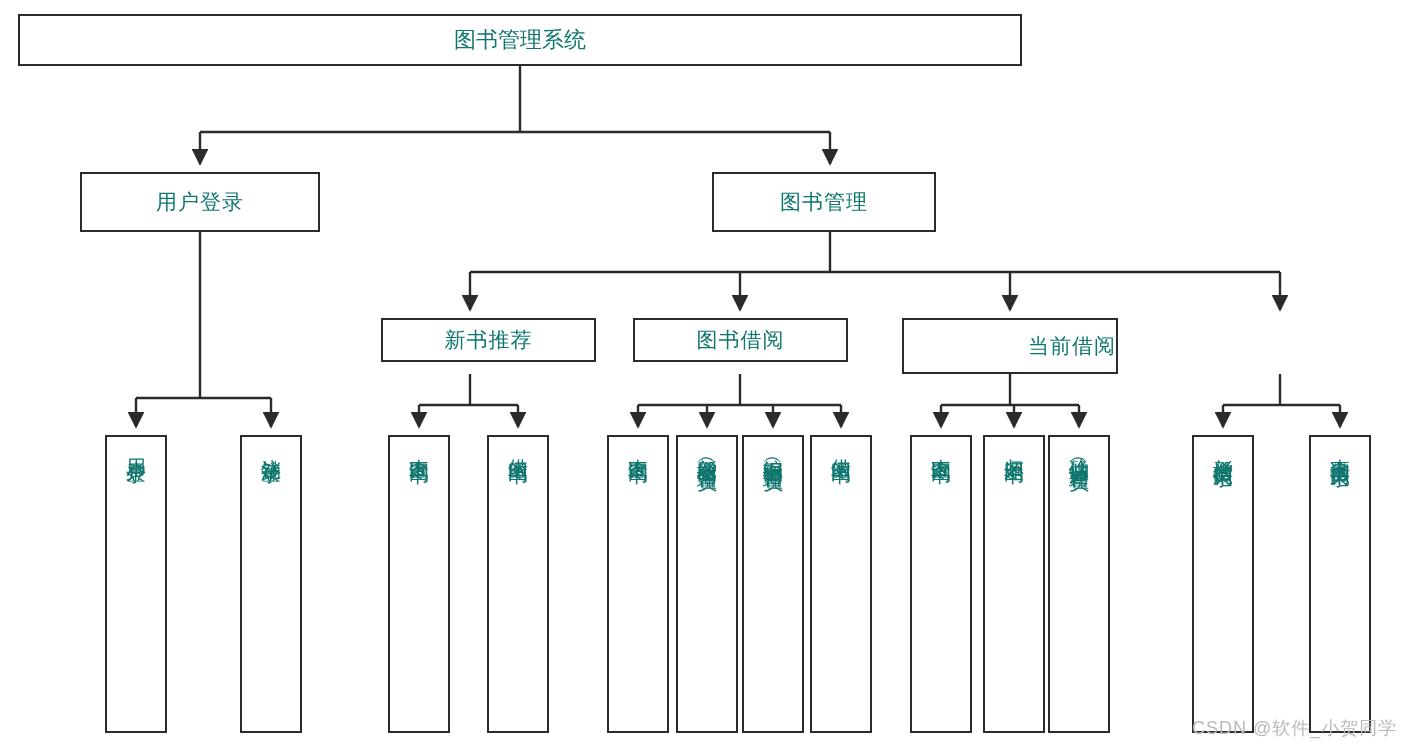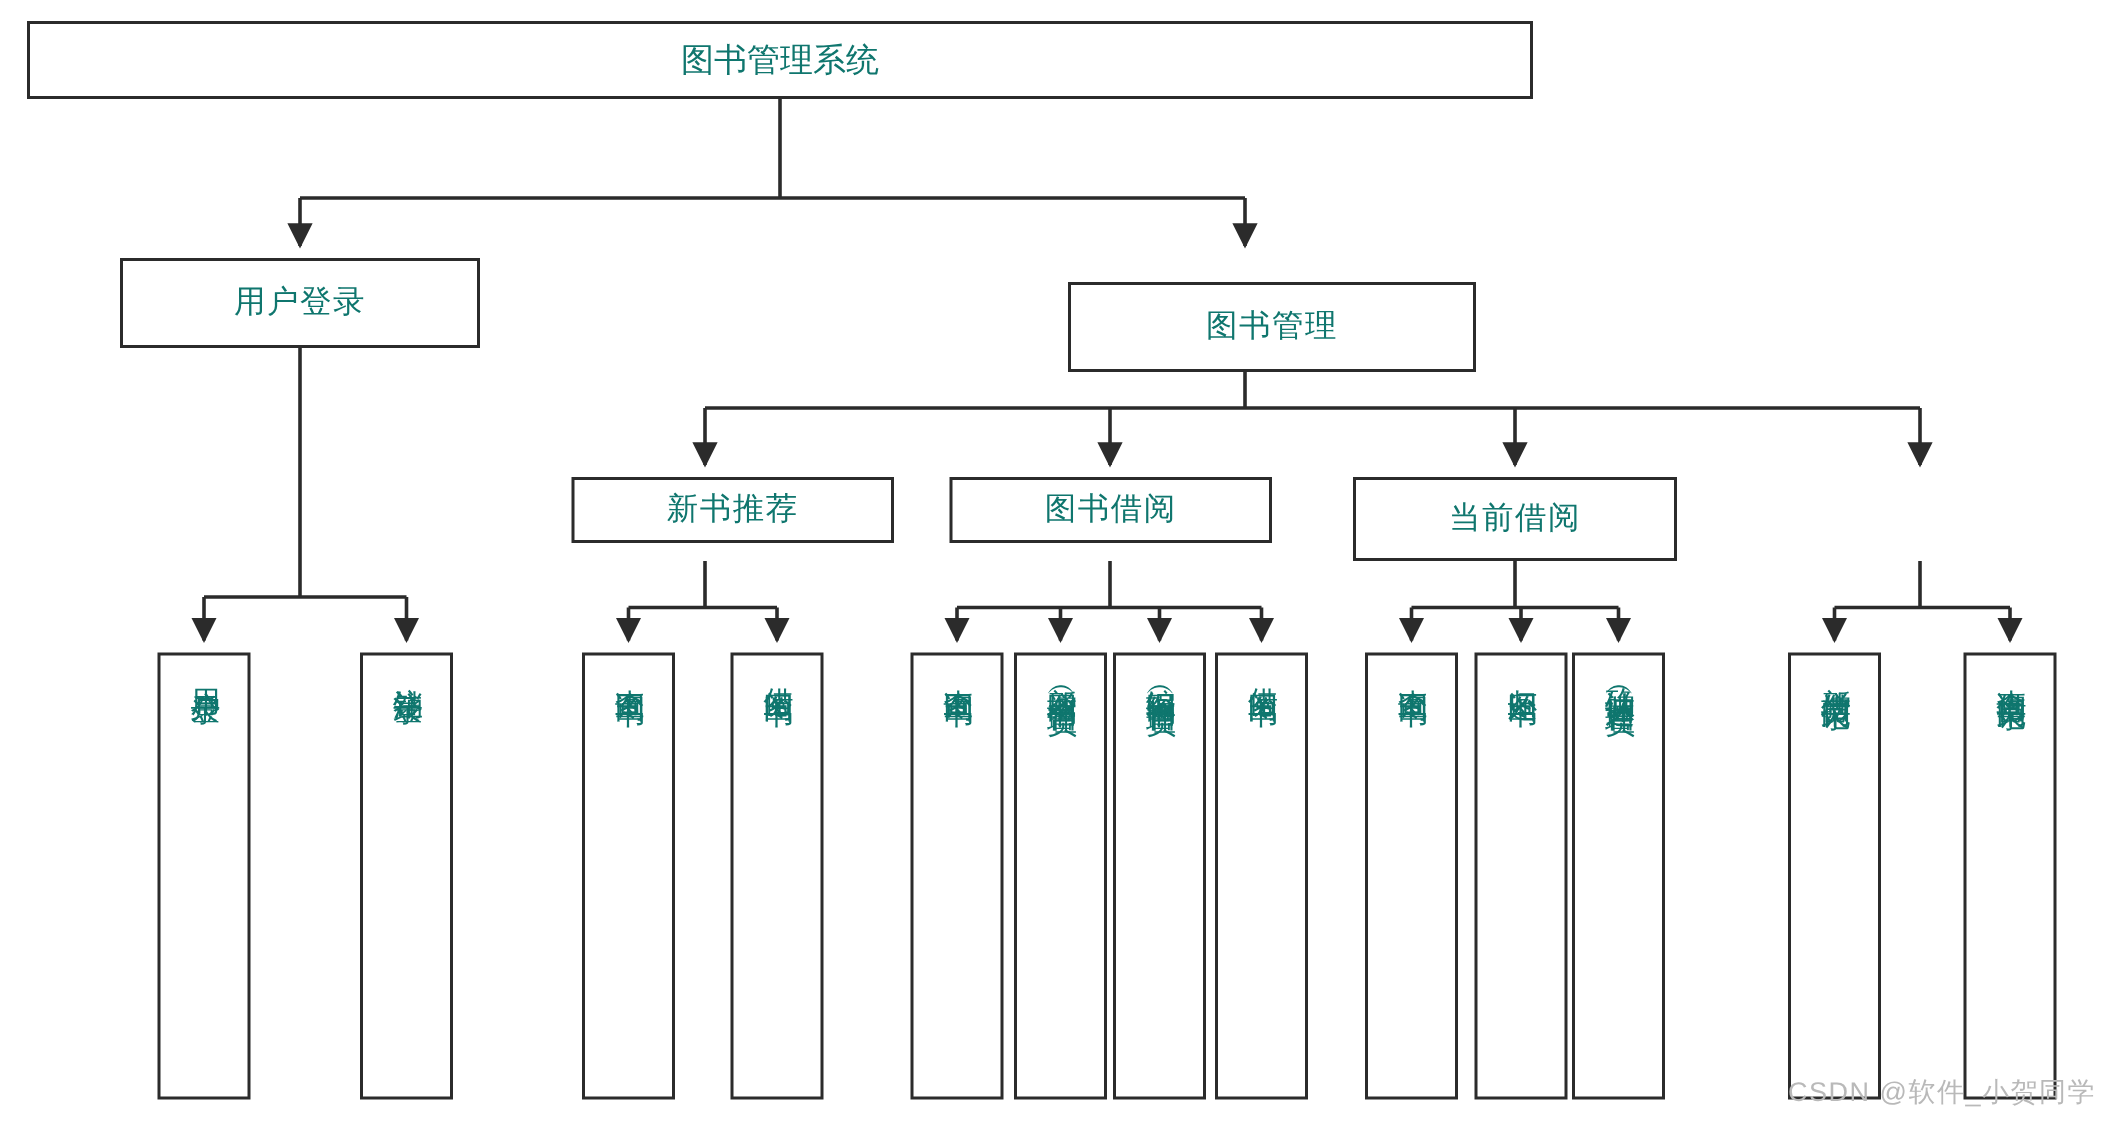--- a/index.html
+++ b/index.html
@@ -121,31 +121,31 @@
     </g>
   </svg>
 
   <div class="node root" style="left: 18px; top: 14px; width: 1004px; height: 52px;">
     <span>图书管理系统</span>
   </div>
 
   <div class="node h" style="left: 80px; top: 172px; width: 240px; height: 60px;">
     <span>用户登录</span>
   </div>
-  <div class="node h" style="left: 712px; top: 188px; width: 272px; height: 60px;">
+  <div class="node h" style="left: 712px; top: 172px; width: 224px; height: 60px;">
     <span>图书管理</span>
   </div>
 
   <div class="node h" style="left: 381px; top: 318px; width: 215px; height: 44px;">
     <span>新书推荐</span>
   </div>
   <div class="node h" style="left: 633px; top: 318px; width: 215px; height: 44px;">
     <span>图书借阅</span>
   </div>
-  <div class="node h" style="left: 902px; top: 318px; width: 216px; height: 56px;">
+  <div class="node h" style="left: 902px; top: 318px; width: 216px; height: 56px; justify-content: flex-end;">
     <span>当前借阅</span>
   </div>
 
   <div class="node leaf" style="left: 105px; top: 435px; width: 62px; height: 298px;">
     <span class="vtext">用户登录</span>
   </div>
   <div class="node leaf" style="left: 240px; top: 435px; width: 62px; height: 298px;">
     <span class="vtext">注销登录</span>
   </div>
   <div class="node leaf" style="left: 388px; top: 435px; width: 62px; height: 298px;">

